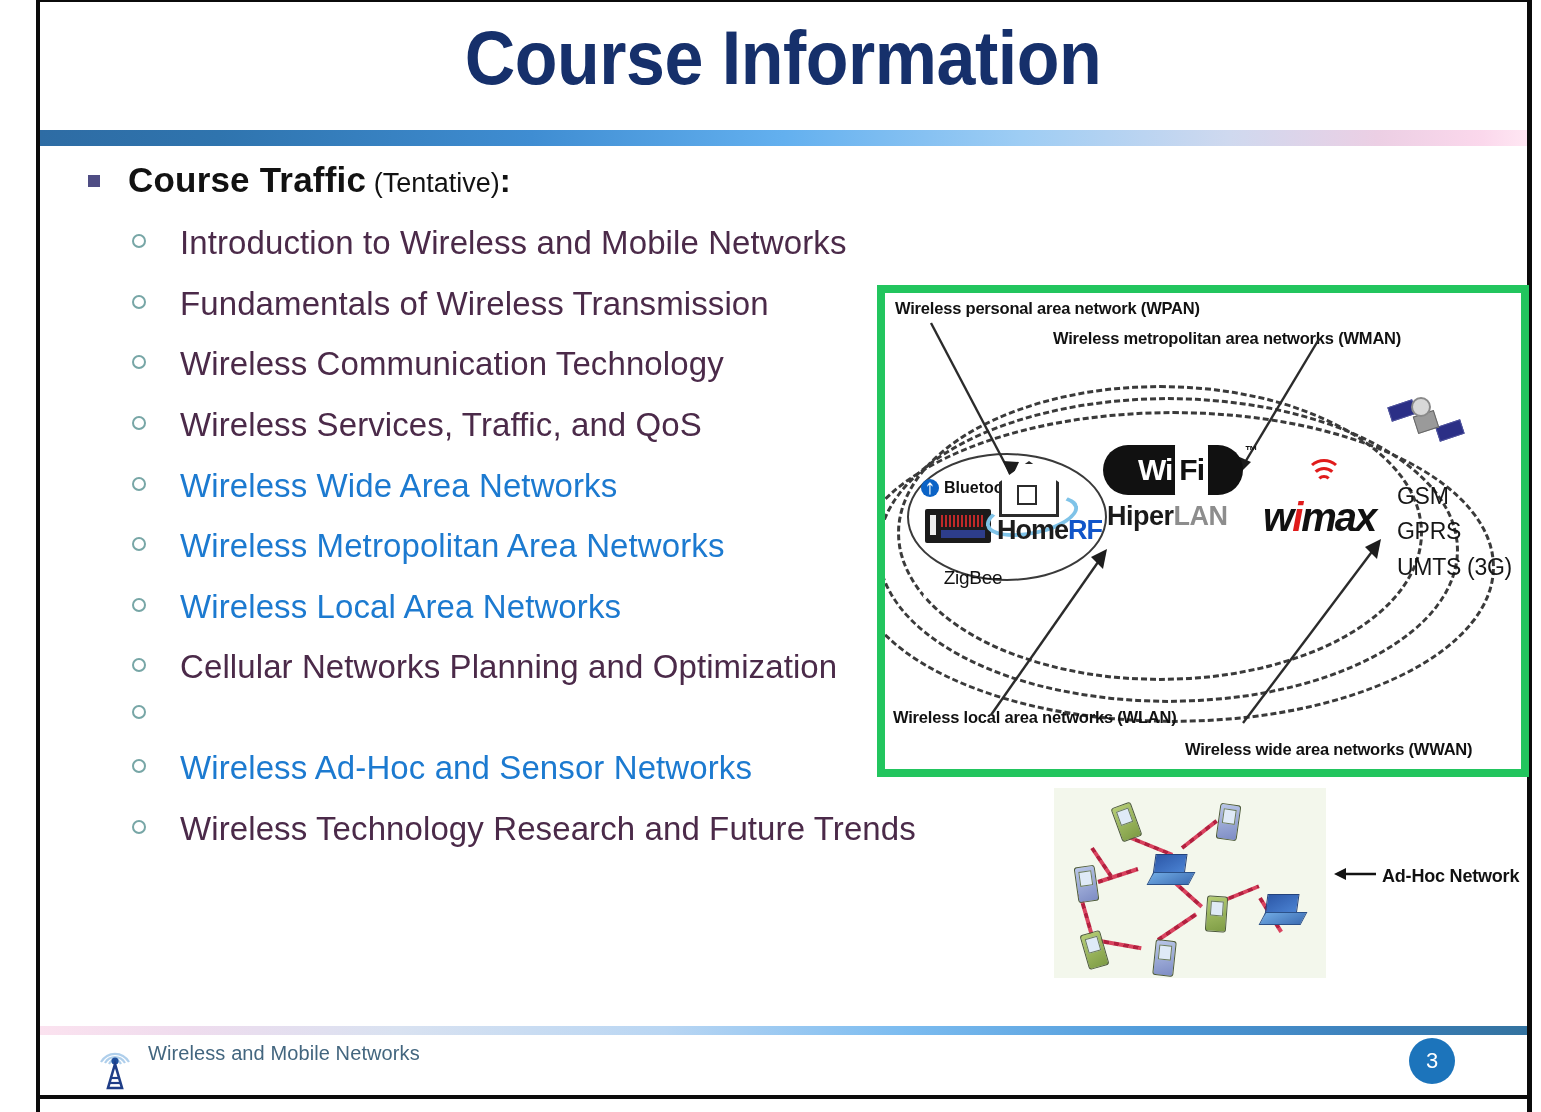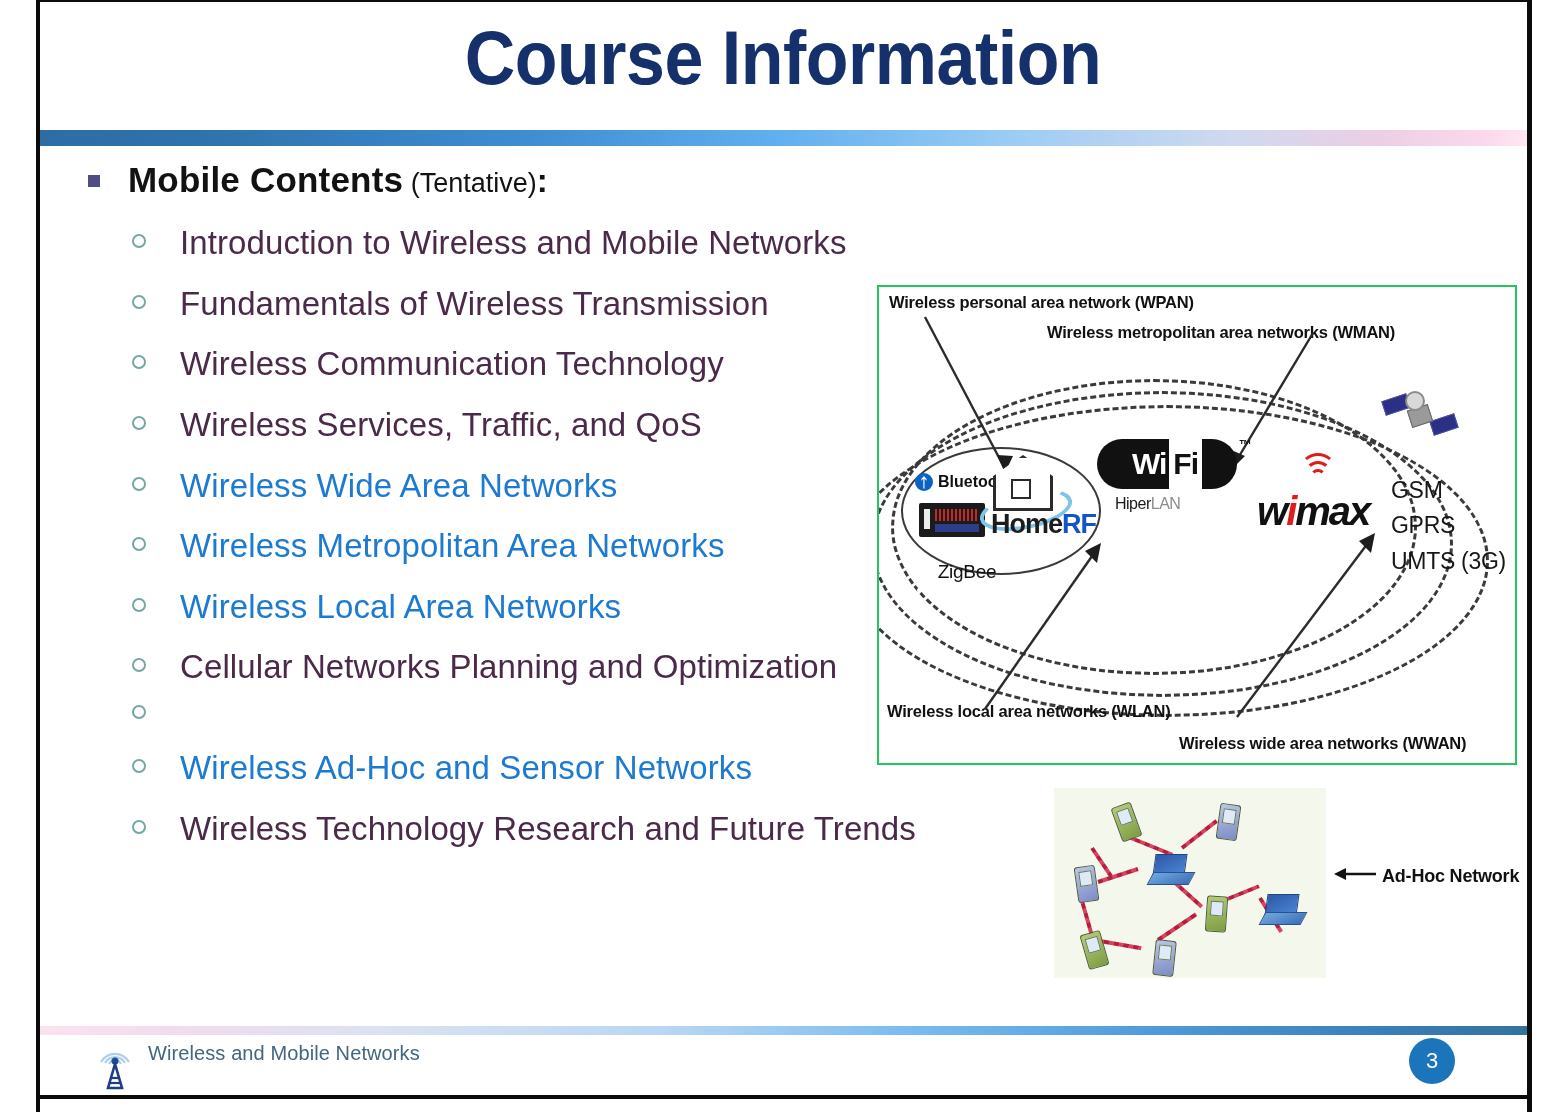--- a/index.html
+++ b/index.html
@@ -153,21 +153,21 @@
   .c-blue   { color: #1c7ad0; }
 
   
   #figure-box {
     position: absolute;
     left: 877px;
     top: 285px;
     width: 636px;
     height: 476px;
     background: #ffffff;
-    border: 2px solid #22c55e;
+    border: 8px solid #22c55e;
     overflow: hidden;
   }
   .fig-label {
     position: absolute;
     font-weight: bold;
     color: #111;
     font-size: 16.5px;
     white-space: nowrap;
     letter-spacing: -0.2px;
   }
@@ -284,22 +284,22 @@
   }
   #chip-wifi .wf-box {
     background: #fff; color: #111; padding: 10px 4px; margin-left: 3px;
     border-radius: 3px;
   }
   #chip-wifi-tm {
     left: 360px; top: 150px; font-size: 13px; font-weight: bold; color: #111;
   }
 
   #chip-hiperlan {
-    left: 236px; top: 208px;
-    font-size: 16px; font-weight: normal; color: #1a1a1a;
+    left: 222px; top: 208px;
+    font-size: 27px; font-weight: bold; color: #1a1a1a;
     letter-spacing: -0.5px;
   }
   #chip-hiperlan .hl-grey { color: #8d8d8d; }
 
   #chip-wimax {
     left: 378px; top: 178px;
     width: 136px;
     margin-top: 24px;
   }
   #chip-wimax .wx-wave {
@@ -467,21 +467,21 @@
   <div class="frame-line" id="frame-bottom"></div>
 
   <div id="title">Course Information</div>
 
   <div id="top-bar"></div>
 
   <div id="content">
 
     <div class="lvl1">
       <span class="sq-bullet"></span>
-      <span class="lvl1-text"><span class="strong">Mobile Contents</span><span class="paren"> (Tentative)</span><span class="colon">:</span></span>
+      <span class="lvl1-text"><span class="strong">Course Traffic</span><span class="paren"> (Tentative)</span><span class="colon">:</span></span>
     </div>
 
     <div class="lvl2">
       <span class="circ-bullet"></span>
       <span class="lvl2-text c-purple">Introduction to Wireless and Mobile Networks</span>
     </div>
 
     <div class="lvl2">
       <span class="circ-bullet"></span>
       <span class="lvl2-text c-purple">Fundamentals of Wireless Transmission</span>

